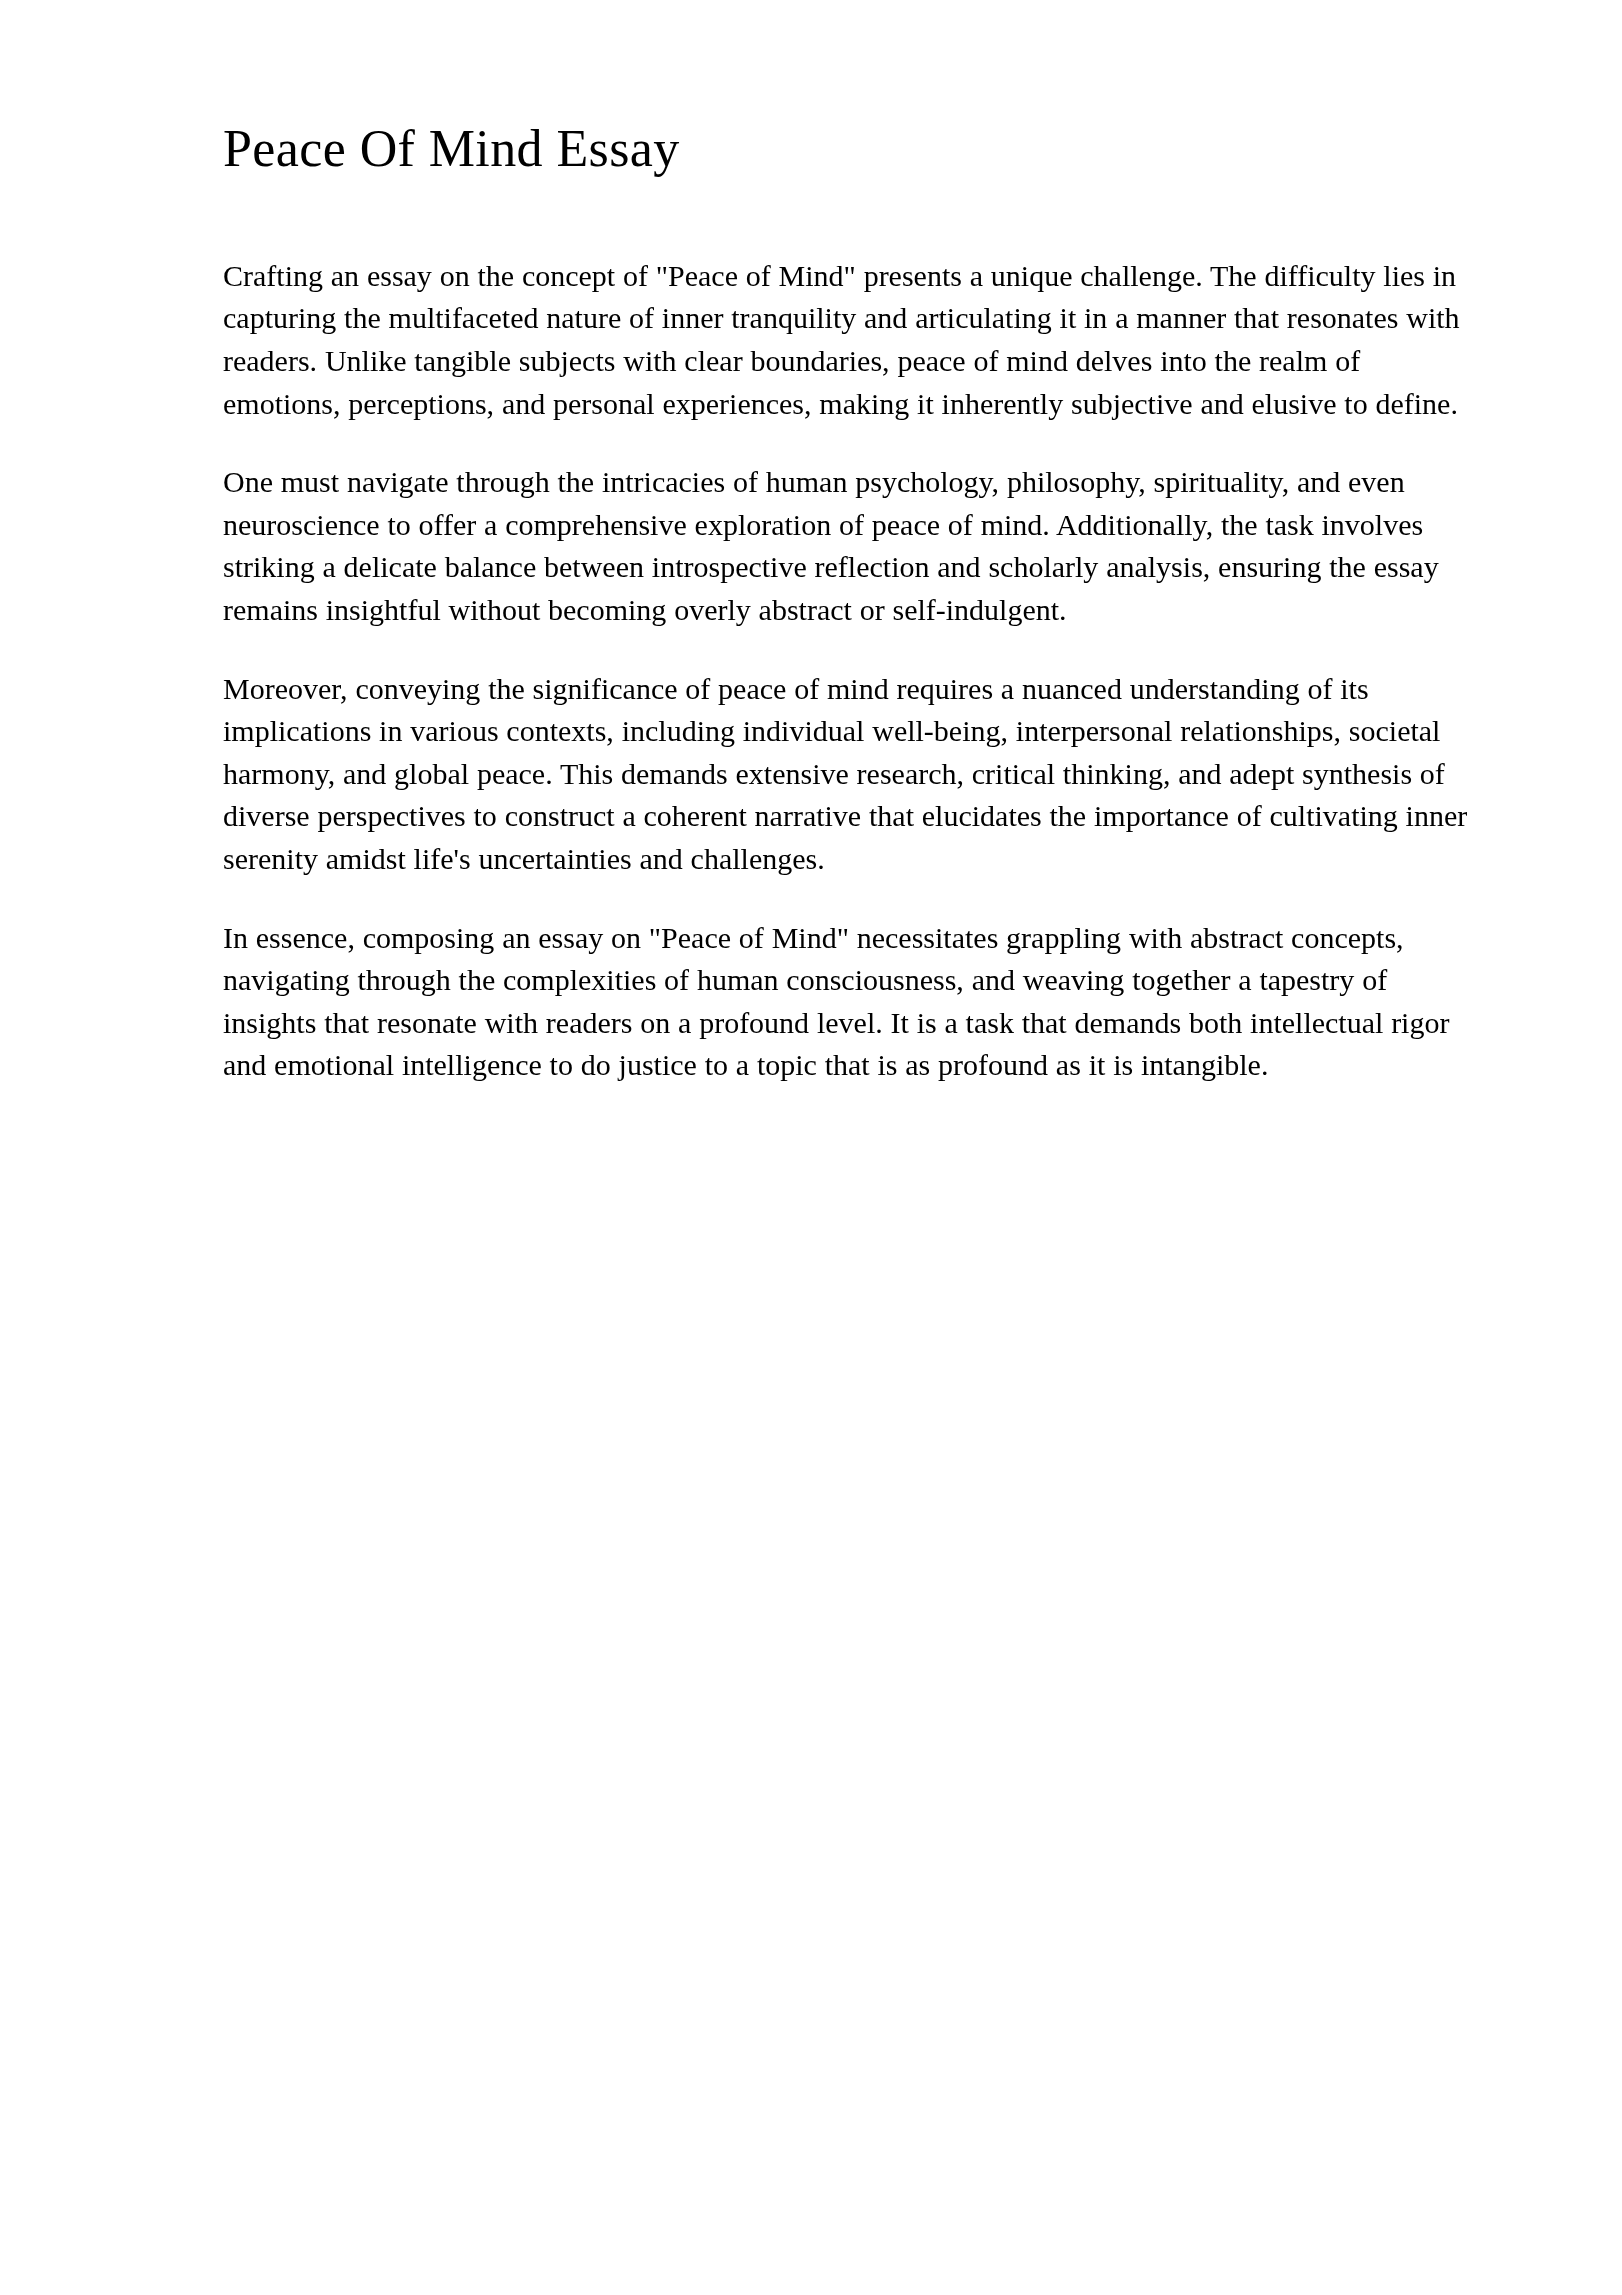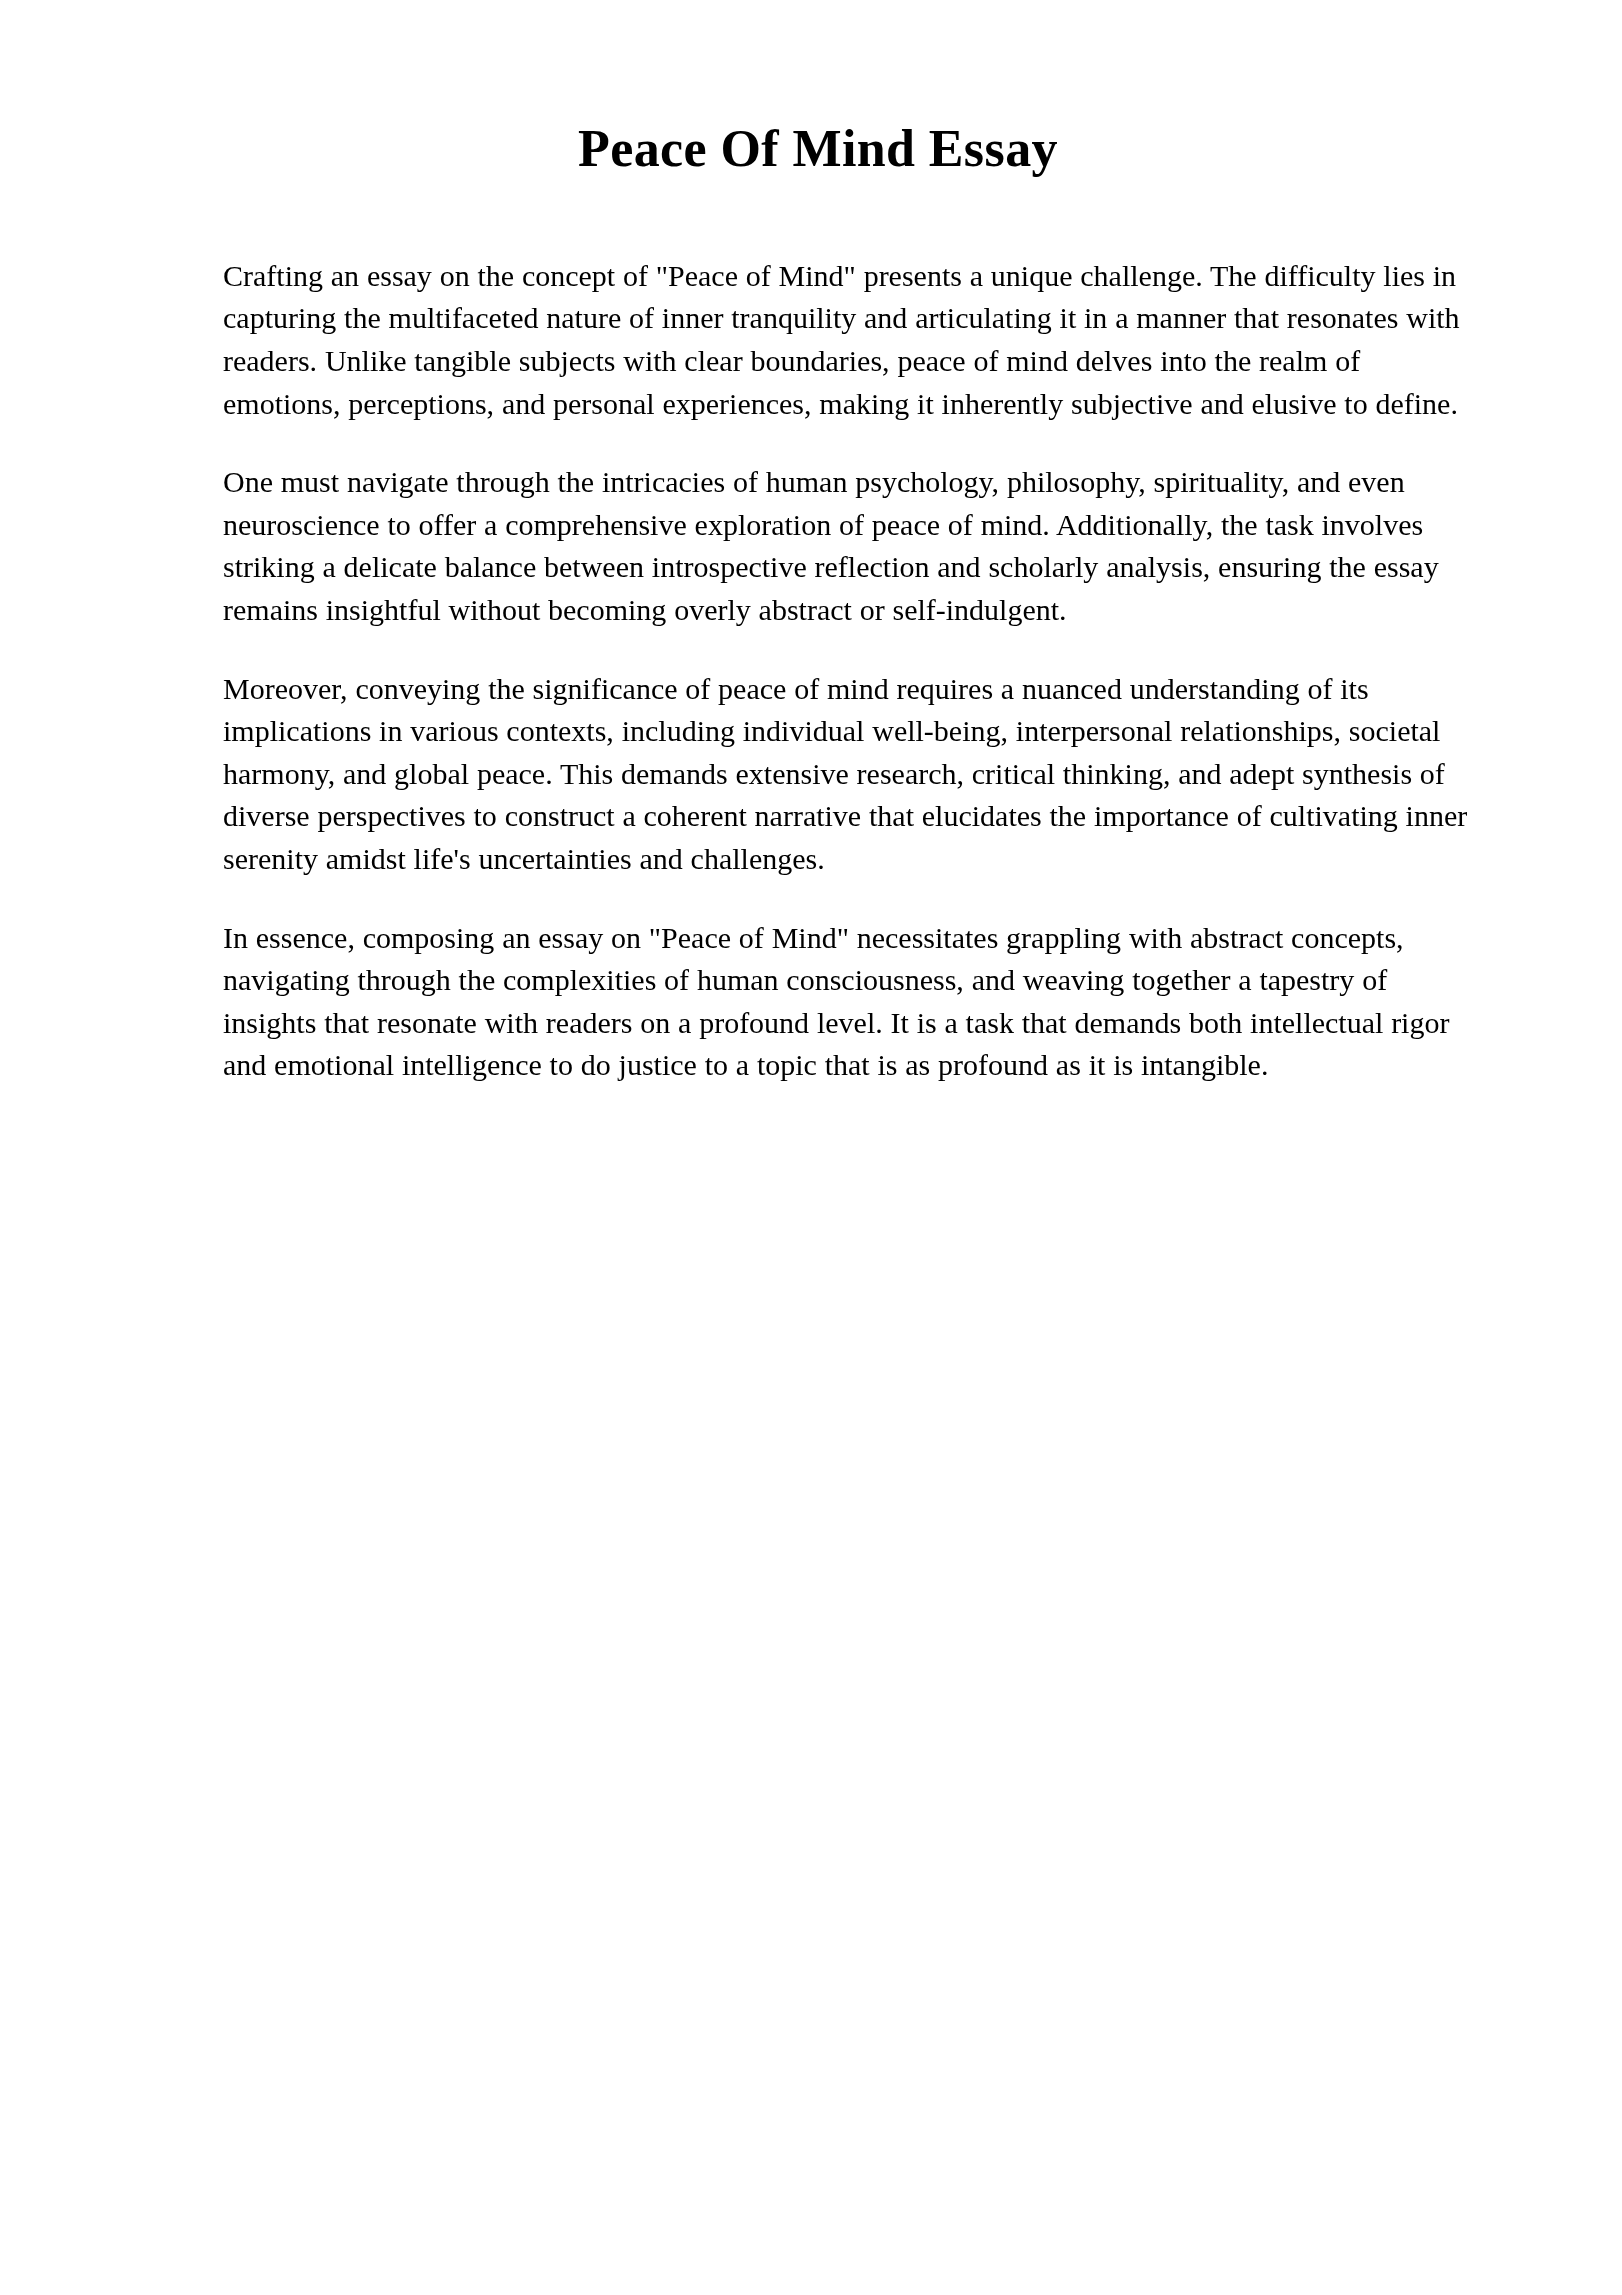--- a/index.html
+++ b/index.html
@@ -15,22 +15,22 @@
     position: relative;
     width: 1622px;
     height: 2295px;
     background: #ffffff;
     box-sizing: border-box;
     padding: 119px 154px 0 223px;
     overflow: hidden;
   }
   .doc-title {
     font-size: 52px;
-    font-weight: bold;
-    text-align: center;
+    font-weight: normal;
+    text-align: left;
     letter-spacing: 0.4px;
     margin: 0 0 76px 0;
     padding-right: 55px;
     line-height: 1.15;
   }
   .body-copy {
     max-width: 1252px;
     margin-top: 40px;
   }
   .para {

